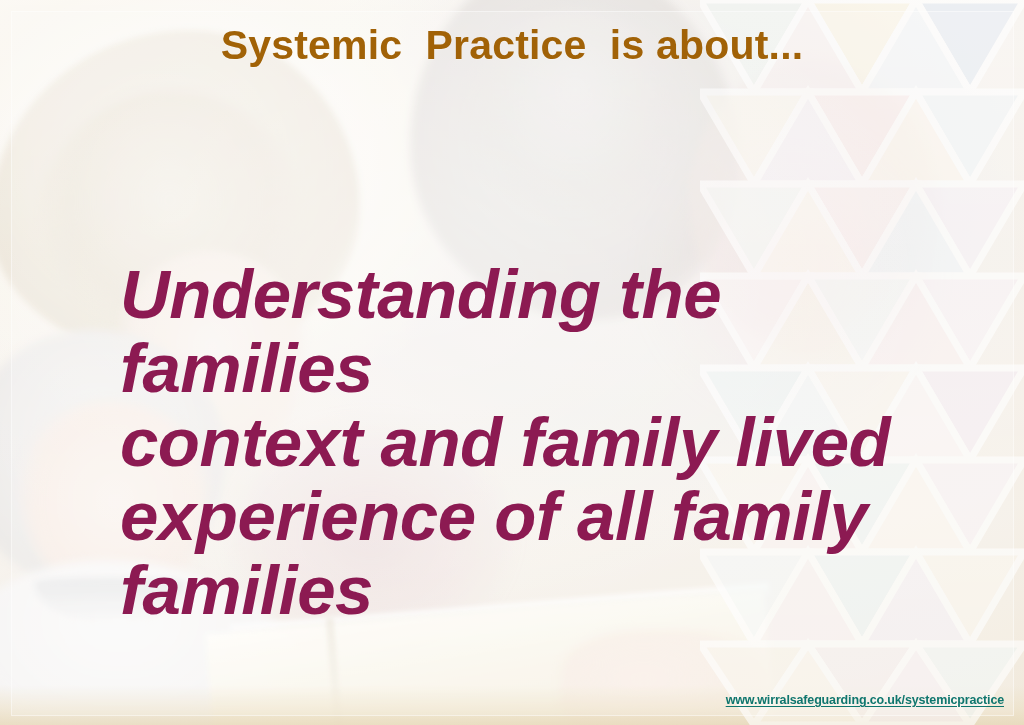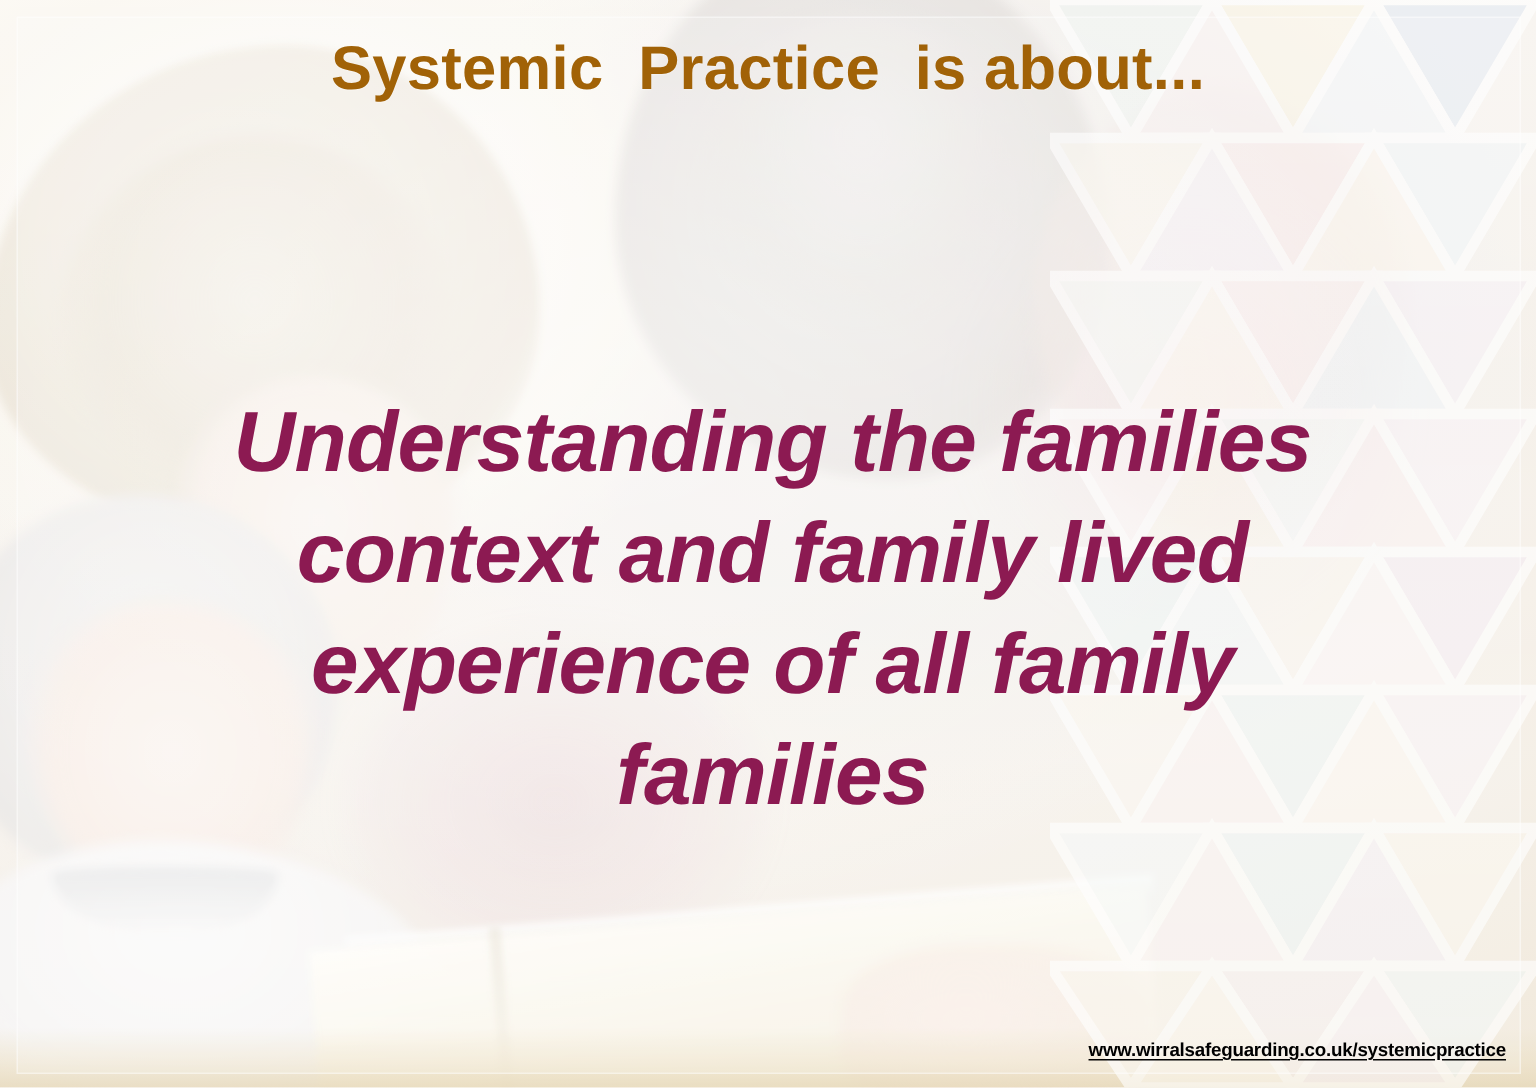--- a/index.html
+++ b/index.html
@@ -229,38 +229,38 @@
     white-space: pre;
     font-family: "Liberation Sans", sans-serif;
     text-shadow: 0 1px 1px rgba(255,255,255,.35);
   }
 
   .body-text {
     position: absolute;
     left: 120px;
     width: 790px;
     top: 258px;
-    text-align: center;
-    font-size: 57px;
+    text-align: left;
+    font-size: 69px;
     line-height: 74px;
     font-weight: bold;
     font-style: italic;
     color: #8C1A52;
     font-family: "Liberation Sans", sans-serif;
     letter-spacing: -0.5px;
   }
   .body-line { display: block; }
 
   .footer-link {
     position: absolute;
     right: 20px;
     bottom: 18px;
     font-size: 12.5px;
     font-weight: bold;
-    color: #000000;
+    color: #0f766e;
     text-decoration: underline;
     text-underline-offset: 2px;
     font-family: "Liberation Sans", sans-serif;
     letter-spacing: -0.15px;
     cursor: pointer;
   }
 </style>
 </head>
 <body>
 

